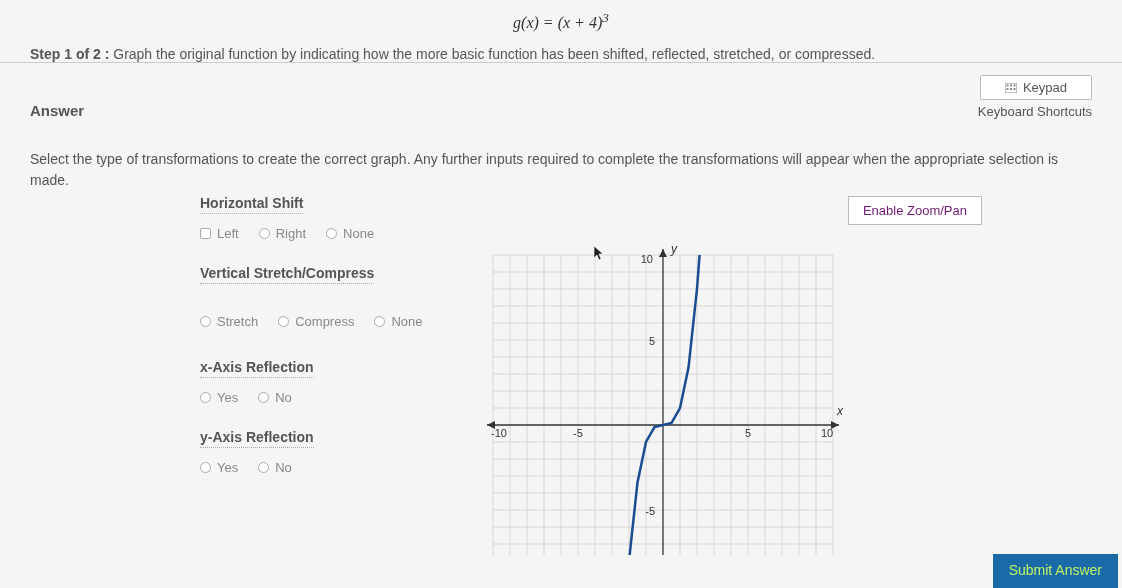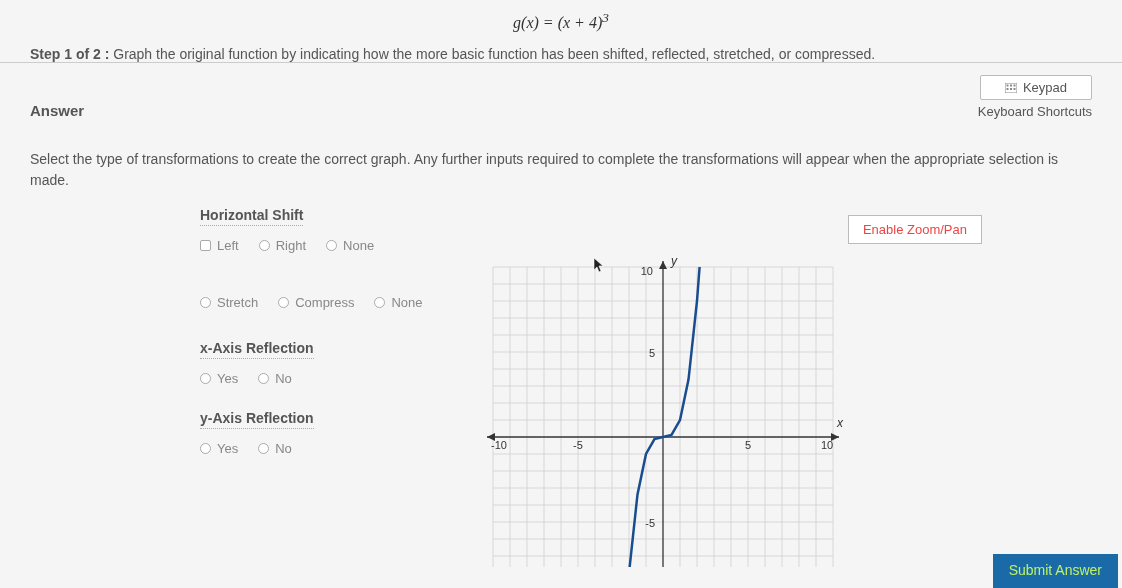--- a/index.html
+++ b/index.html
@@ -40,21 +40,21 @@
   border: 1px solid #bbb;
   background: #fff;
   padding: 4px 24px;
   border-radius: 2px;
   cursor: pointer;
   font-size: 13px;
   color: #555;
   margin-bottom: 4px;
 }
 .kp-icon { width: 12px; height: 10px; display: inline-block; }
-.instruction { margin-bottom: 16px; line-height: 1.5; color: #555; }
+.instruction { margin-bottom: 4px; line-height: 1.5; color: #555; }
 .main-area { display: flex; gap: 40px; }
 .left-col { flex: 0 0 380px; padding-left: 170px; }
 .section-head {
   font-weight: 700;
   color: #555;
   border-bottom: 1px dotted #aaa;
   display: inline-block;
   padding-bottom: 2px;
   margin-bottom: 12px;
 }
@@ -76,27 +76,27 @@
 .radio-square {
   width: 11px; height: 11px;
   border: 1px solid #aaa;
   border-radius: 2px;
   background: #fff;
 }
 .graph-col { flex: 1; position: relative; }
 .zoom-btn {
   position: absolute;
   right: 110px;
-  top: 8px;
+  top: 1px;
   border: 1px solid #bbb;
   background: #fff;
   padding: 6px 14px;
   cursor: pointer;
   font-size: 13px;
-  color: #ef4444;
+  color: #701a75;
   z-index: 2;
 }
 .graph-svg { display: block; margin-left: 10px; }
 .submit-btn {
   position: absolute;
   right: 4px;
   bottom: 0;
   background: #1a6aa8;
   color: #bef264;
   padding: 8px 16px 10px 16px;
@@ -160,20 +160,21 @@
         <label class="radio-opt">
             <span class="radio-circle"></span>
             <span>Right</span>
           </label>
         <label class="radio-opt">
             <span class="radio-circle"></span>
             <span>None</span>
           </label>
       </div>
 
+      <div class="section-head">Vertical Stretch/Compress</div>
       <div style="height:18px"></div>
       <div class="radio-row">
         <label class="radio-opt">
             <span class="radio-circle"></span>
             <span>Stretch</span>
           </label>
         <label class="radio-opt">
             <span class="radio-circle"></span>
             <span>Compress</span>
           </label>

